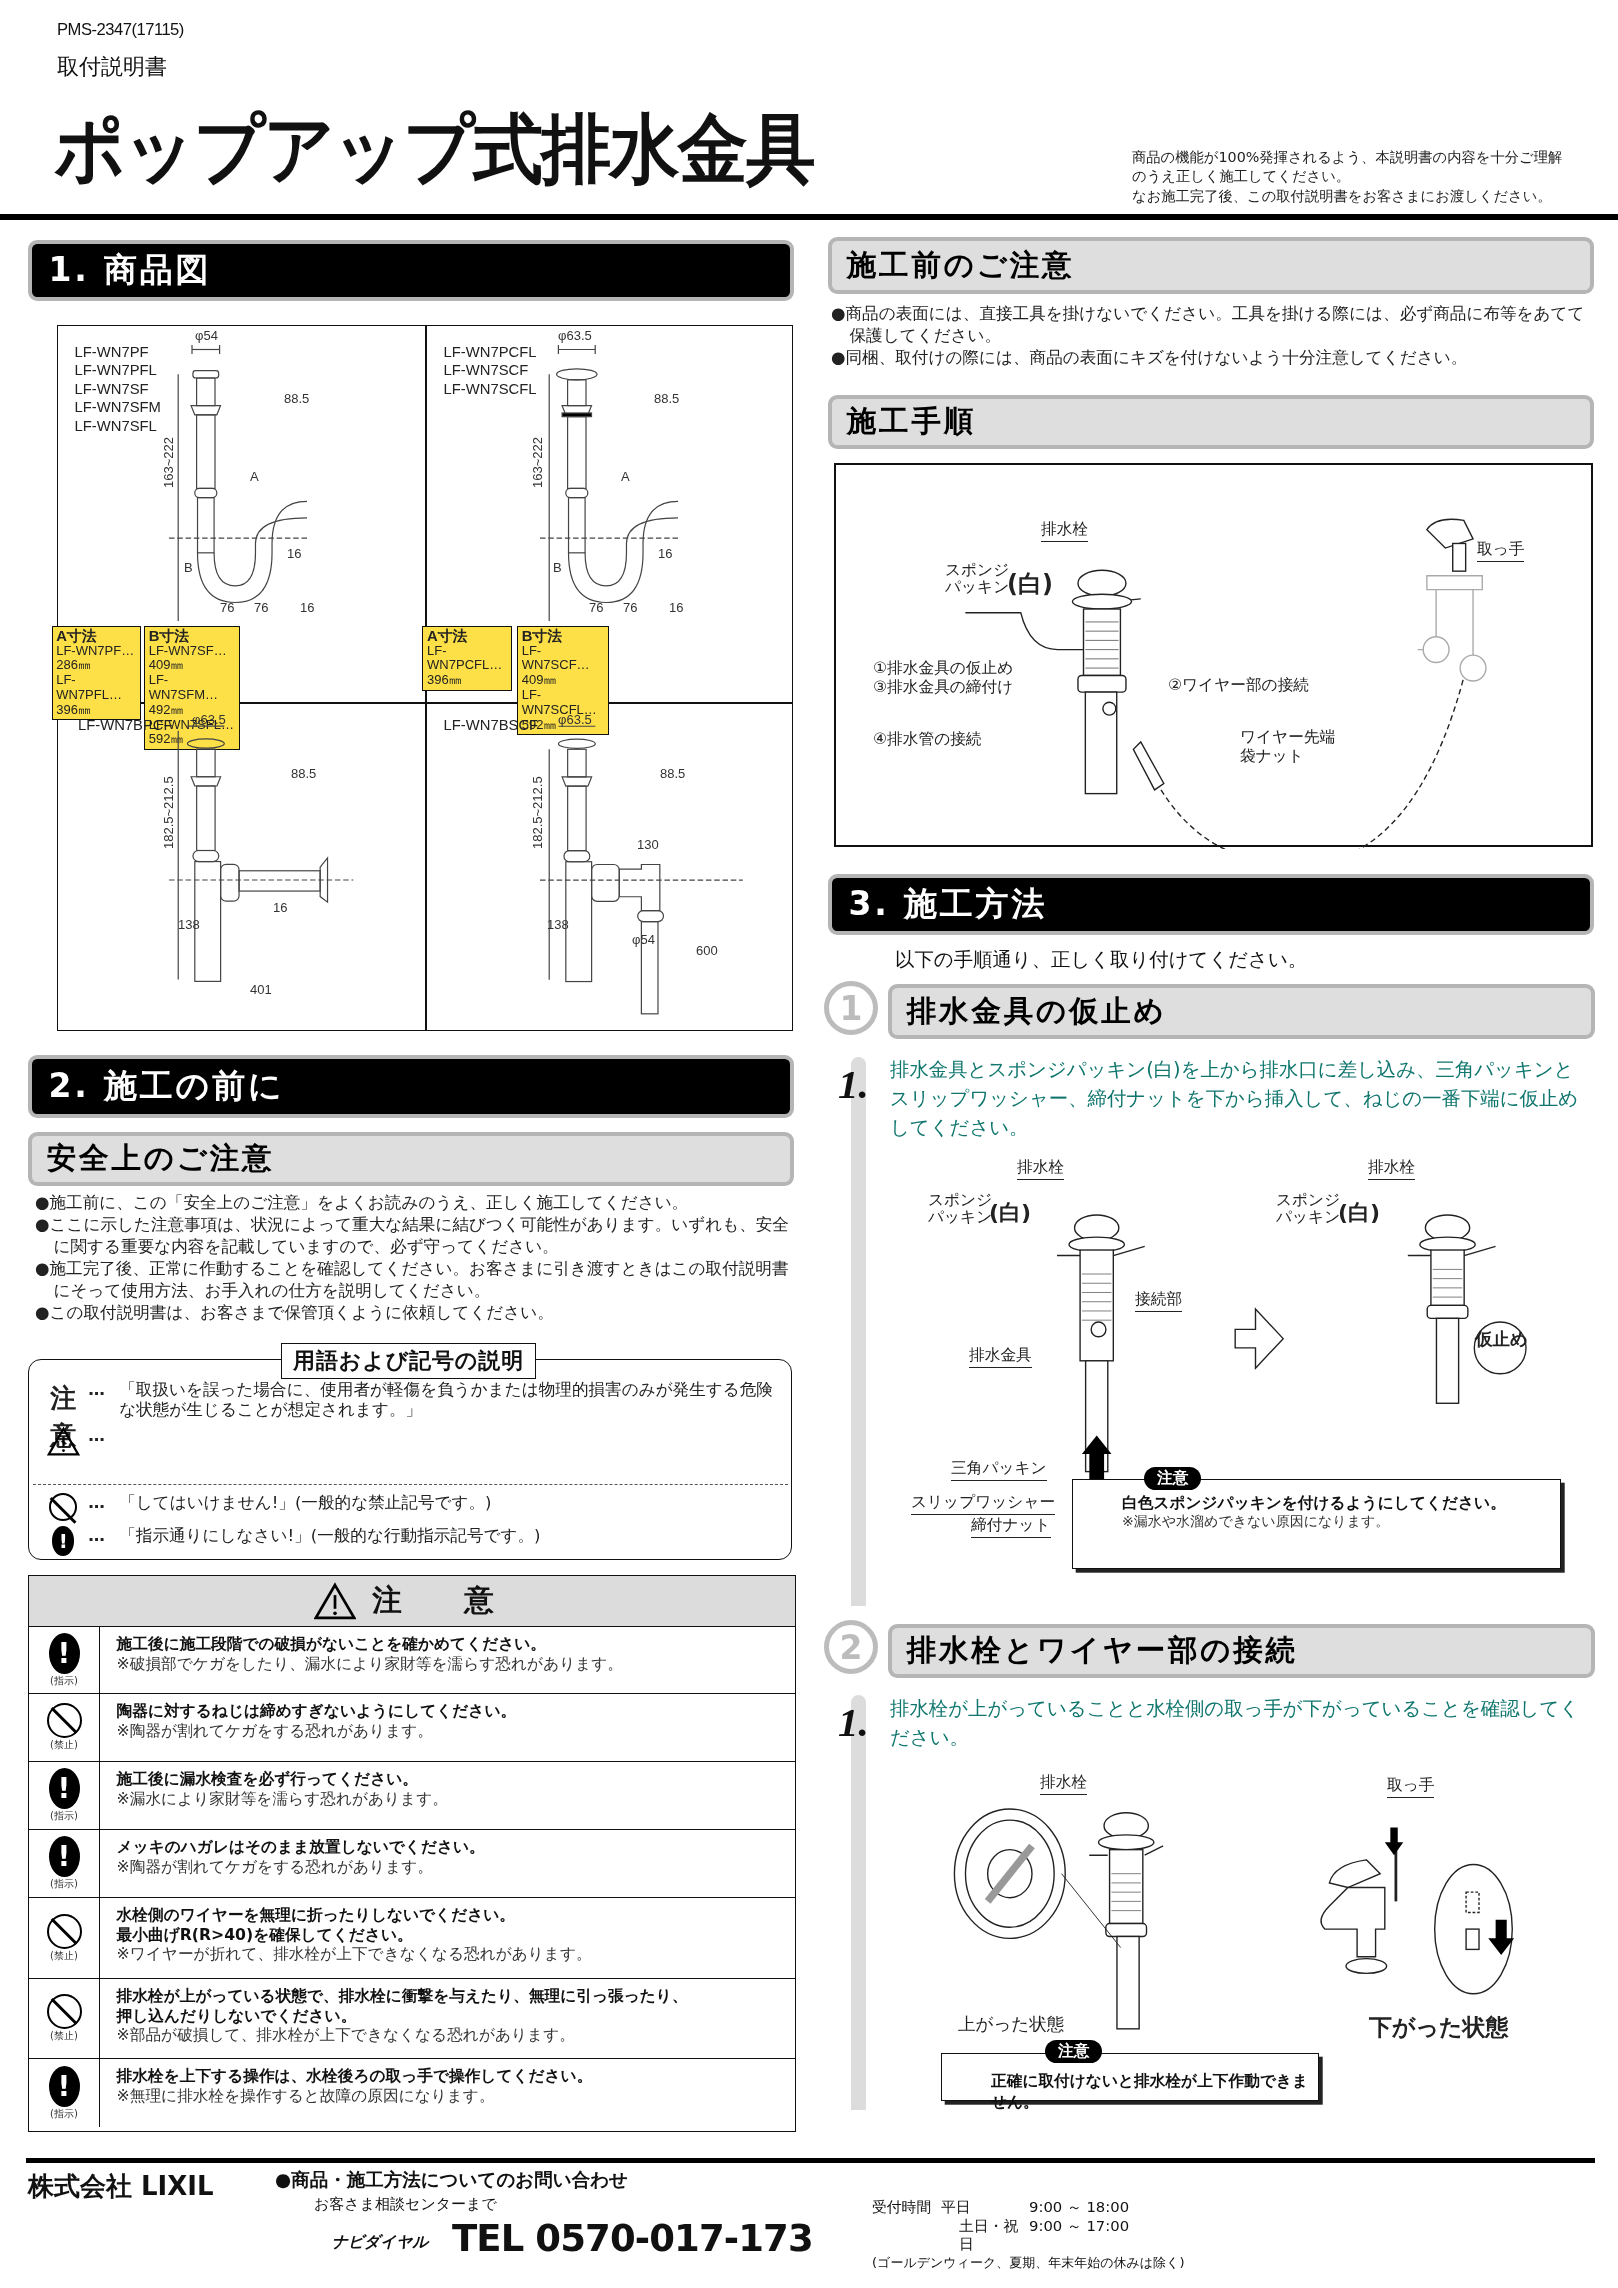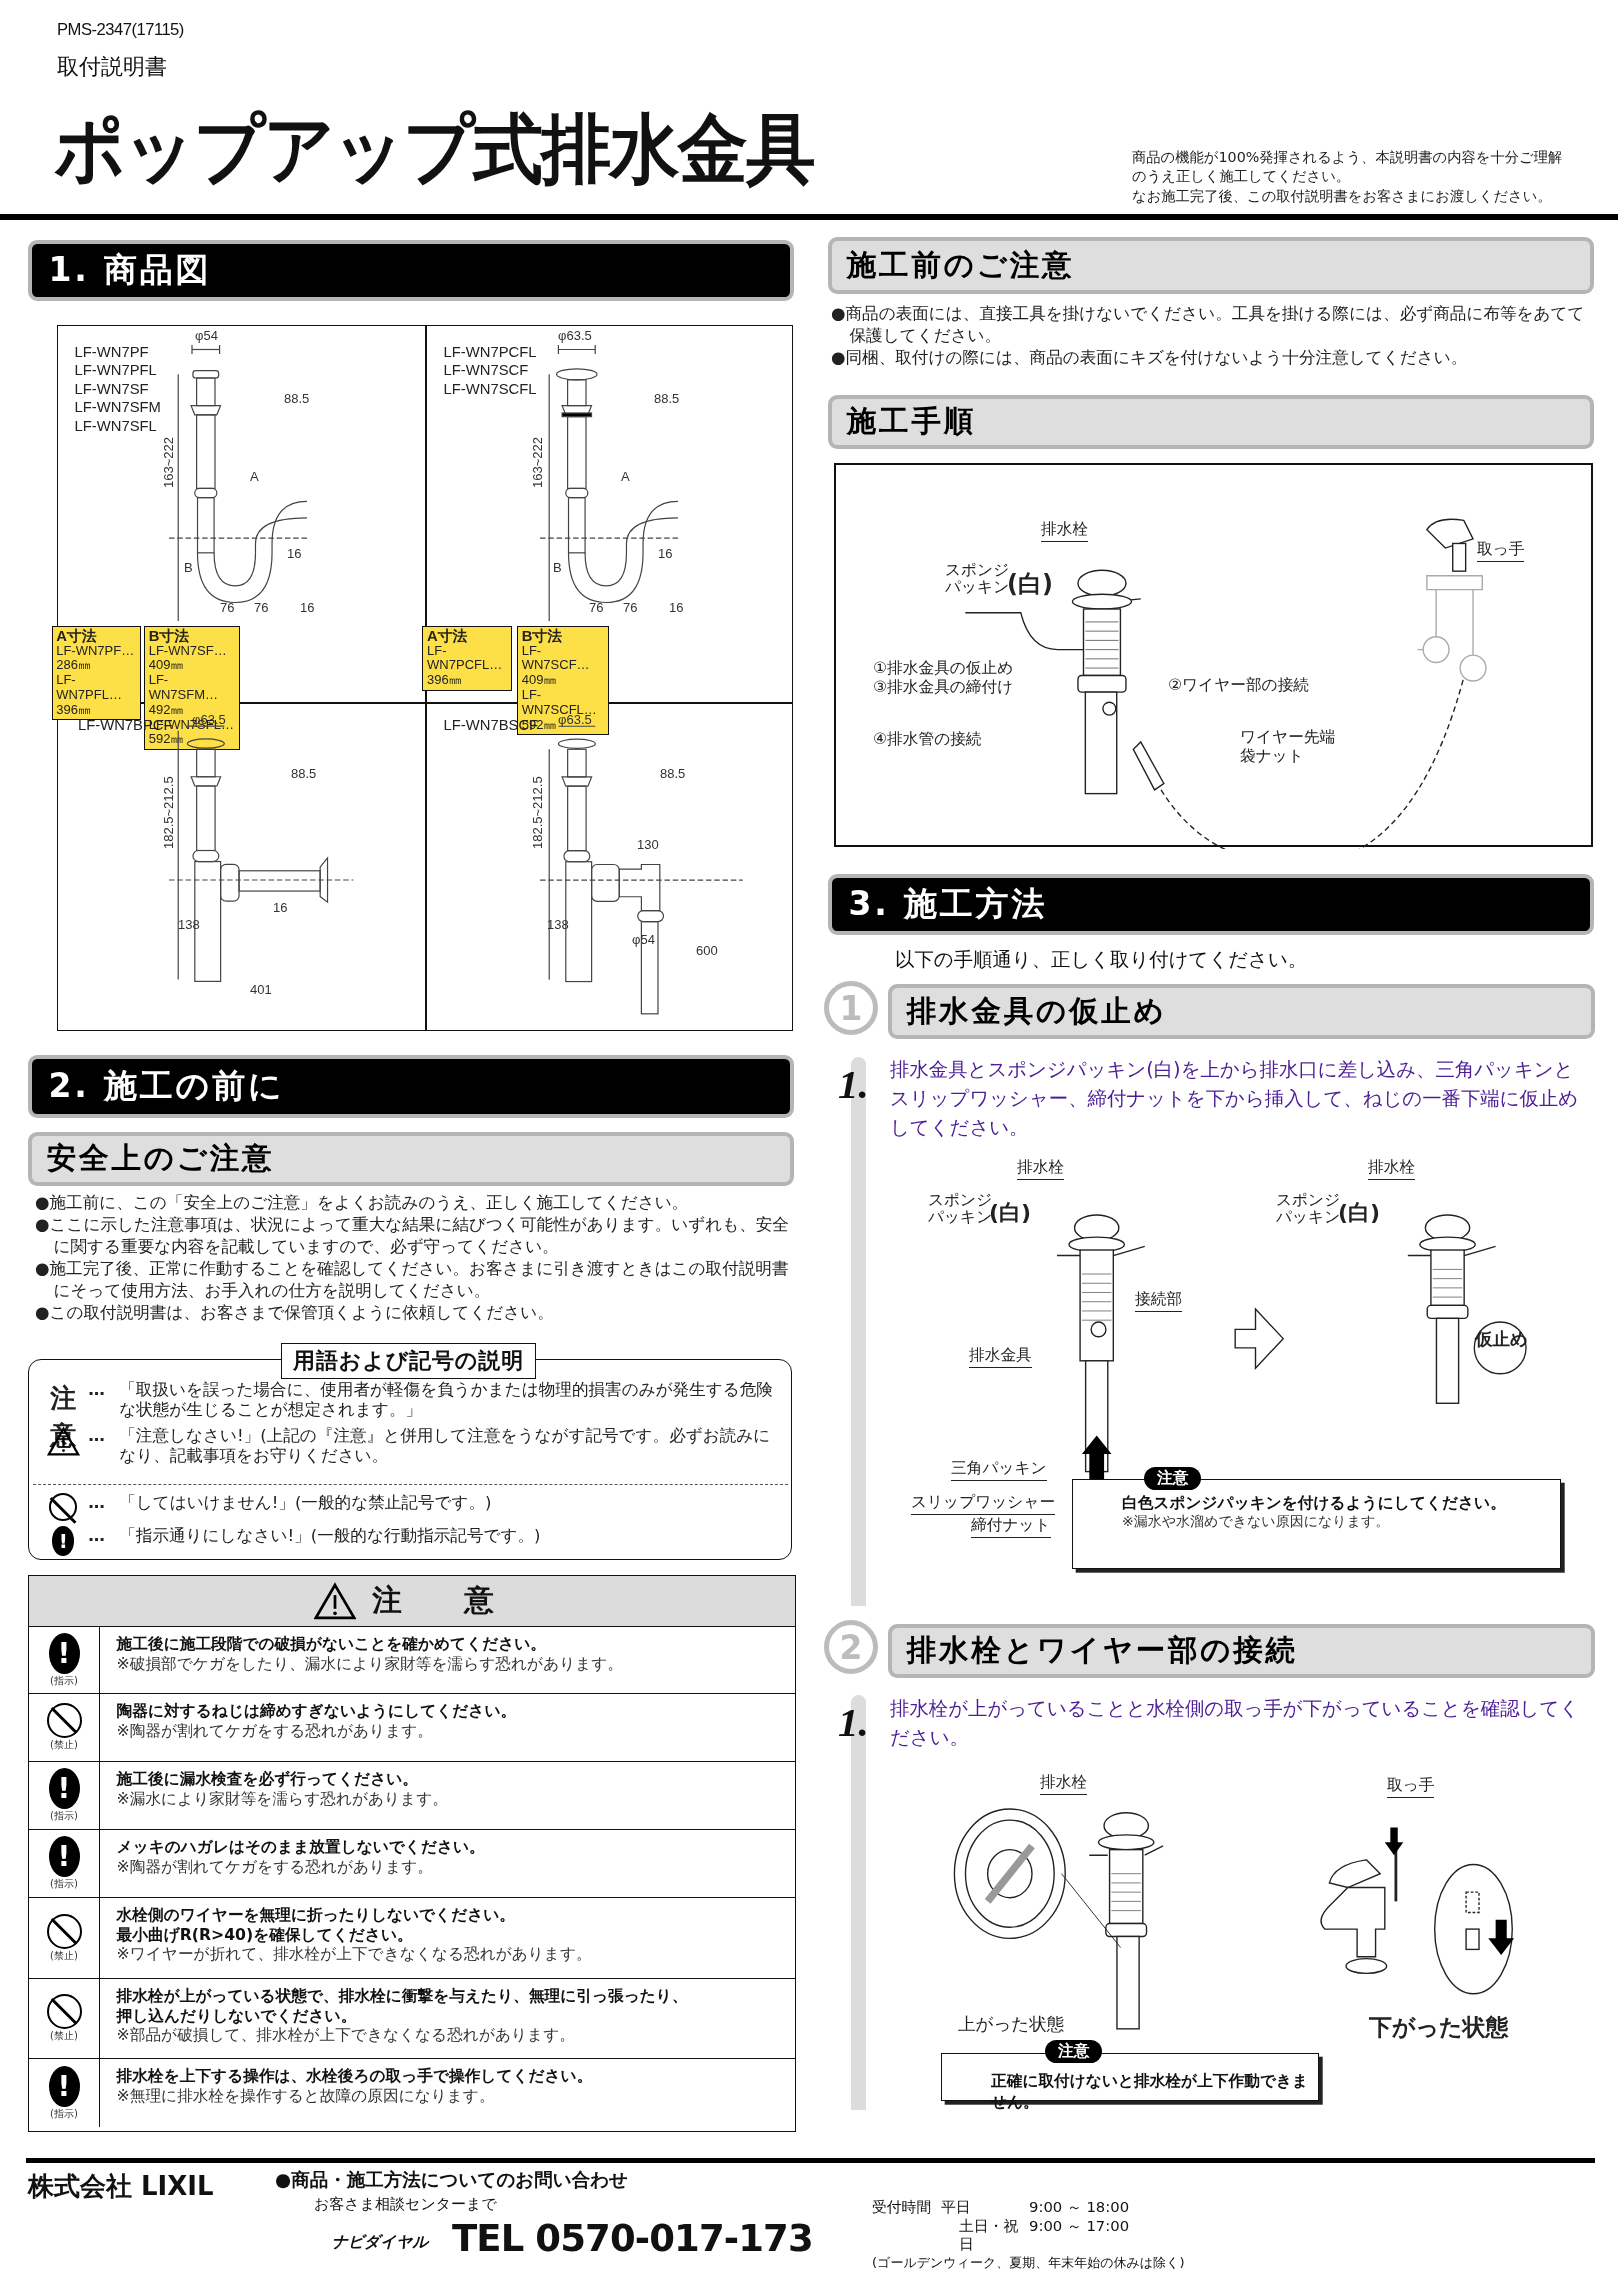--- a/index.html
+++ b/index.html
@@ -59,21 +59,21 @@
   .foot-rule { left: 26px; top: 2158px; width: 1569px; height: 4.6px; background: #000; }
 
   
   .proc-box { left: 834px; top: 463px; width: 759px; height: 384px; border: 2.8px solid #111; }
   .lbl { position: absolute; font-size: 15.7px; color: #222; white-space: nowrap; }
   .lbl.u { border-bottom: 1.4px solid #222; padding-bottom: 0.9px; }
 
   .step-circle { width: 54px; height: 54px; border: 5.5px solid #bcbcbc; border-radius: 50%; color: #bcbcbc; font-weight: 900; font-size: 33px; display: flex; align-items: center; justify-content: center; background: #fff; }
   .step-bar { width: 14.8px; background: #dcdcdc; border-radius: 7.4px 7.4px 0 0; }
   .step-num { font-family: "Liberation Serif", serif; font-style: italic; font-weight: bold; font-size: 41px; }
-  .step-text { font-size: 19.4px; line-height: 29px; color: #4c1d95; }
+  .step-text { font-size: 19.4px; line-height: 29px; color: #0f766e; }
 
   .notice { position: absolute; border: 1.8px solid #111; box-shadow: 3.7px 3.7px 0 #222; background: #fff; padding-left: 36px; }
   .notice-tag { position: absolute; background: #000; color: #fff; font-weight: 900; font-size: 15.7px; padding: 0.9px 13px; border-radius: 13px; }
 </style>
 </head>
 <body>
 
 <div class="abs doc-code">PMS-2347(17115)</div>
 <div class="abs doc-kind">取付説明書</div>
 <div class="abs doc-title">ポップアップ式排水金具</div>
@@ -258,21 +258,20 @@
   </div>
   <div class="trow" style="top:66px;">
     <div class="sym">
       <svg width="33" height="31" viewBox="0 0 36 34">
           <path d="M18 3 L34 31 L2 31 Z" fill="none" stroke="#000" stroke-width="2.5"></path>
           <line x1="18" y1="12" x2="18" y2="23" stroke="#000" stroke-width="2.5"></line>
           <circle cx="18" cy="27" r="1.6" fill="#000"></circle>
         </svg>
     </div>
     <div class="dots">…</div>
-    <div style="width:663px;">「注意しなさい!」(上記の『注意』と併用して注意をうながす記号です。必ずお読みになり、記載事項をお守りください。</div>
   </div>
   <div class="tdash" style="top:124px;"></div>
   <div class="trow" style="top:133px;">
     <div class="sym">
         <div class="ic-ban" style="width:28px;height:28px;margin:0 auto;"></div>
       </div>
     <div class="dots">…</div>
     <div style="width:663px;">「してはいけません!」(一般的な禁止記号です。)</div>
   </div>
   <div class="trow" style="top:166px;">

